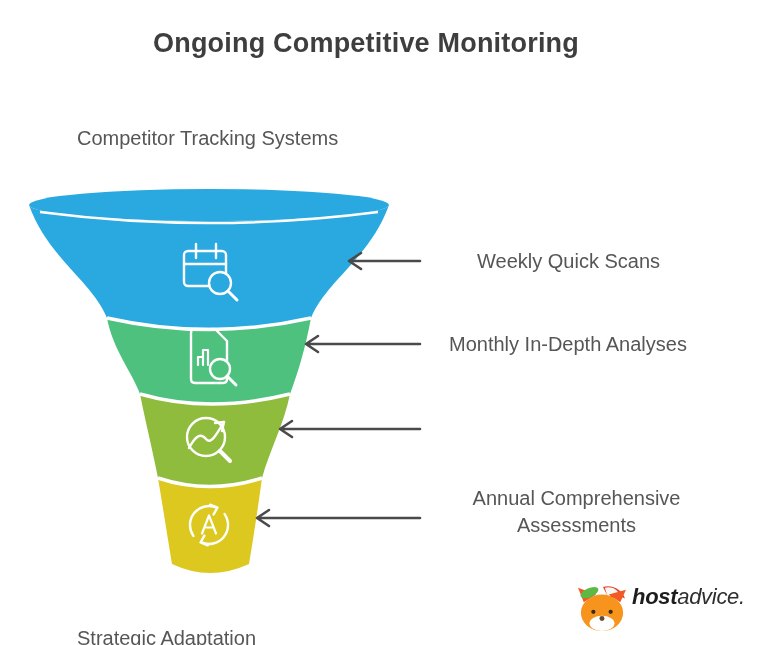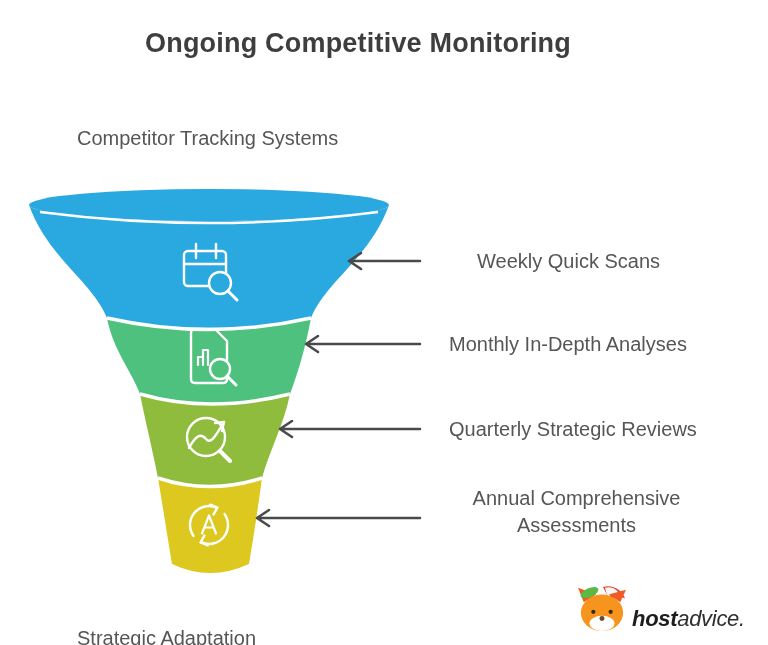--- a/index.html
+++ b/index.html
@@ -1,30 +1,30 @@
 <!DOCTYPE html>
 <html><head>
 <meta charset="utf-8">
 <style>
   html,body{margin:0;padding:0;background:#fff;}
   .canvas{position:relative;width:768px;height:645px;background:#ffffff;
           font-family:"Liberation Sans",sans-serif;overflow:hidden;}
   .stage{position:absolute;left:0;top:0;width:768px;height:645px;}
-  .title{position:absolute;top:28px;left:4px;width:668px;box-sizing:border-box;padding-left:40px;
+  .title{position:absolute;top:28px;left:12px;width:668px;box-sizing:border-box;padding-left:40px;
          text-align:center;font-size:27px;font-weight:700;color:#3e3e3e;letter-spacing:.2px;}
   .cap{position:absolute;left:77px;width:262px;
        color:#565656;font-size:20px;line-height:28px;}
   .cap-top{top:124px;}
   .cap-bottom{top:608px;margin-top:16px;}
   .side-label{position:absolute;left:449px;color:#565656;font-size:20px;line-height:27px;}
   .lbl1{top:248px;margin-left:28px;}
   .lbl2{top:331px;}
   .lbl3{top:416px;}
   .lbl4{top:485px;width:255px;text-align:center;}
-  .logo{position:absolute;left:576px;top:584px;display:flex;align-items:flex-end;}
+  .logo{position:absolute;left:576px;top:584px;display:flex;align-items:flex-start;}
   .logo-text{font-style:italic;font-size:22px;color:#1d1d1d;margin-left:4px;letter-spacing:-0.3px;}
   .logo-text .b{font-weight:800;}
   .logo-text .r{font-weight:400;color:#2e2e2e;}
 </style>
 </head>
 <body>
 
 <div class="canvas">
 
   <svg class="stage" viewBox="0 0 768 645">
@@ -82,21 +82,20 @@
       <path d="M 420 518 L 258 518 M 269 510 L 257 518 L 269 526"></path>
     </g>
   </svg>
 
   <div class="title">Ongoing Competitive Monitoring</div>
 
   <div class="cap cap-top">Competitor Tracking Systems</div>
 
   <div class="side-label lbl1">Weekly Quick Scans</div>
   <div class="side-label lbl2">Monthly In-Depth Analyses</div>
-  <div class="side-label lbl3">Quarterly Strategic Reviews</div>
   <div class="side-label lbl4">Annual Comprehensive Assessments</div>
 
   <div class="cap cap-bottom">Strategic Adaptation</div>
 
   <div class="logo">
     <svg width="52" height="48" viewBox="0 0 54 50">
       <path d="M 28 3 C 38 0 48 6 51 15 C 45 12 39 13 35 17 Z" fill="#e8432e"></path>
       <path d="M 30 4 C 36 2 43 5 45 11 C 40 10 36 11 33 14 Z" fill="#f6f6f6"></path>
       <path d="M 8 19 L 2 4 L 21 11 Z" fill="#f15a24"></path>
       <path d="M 46 19 L 52 6 L 34 11 Z" fill="#f15a24"></path>

